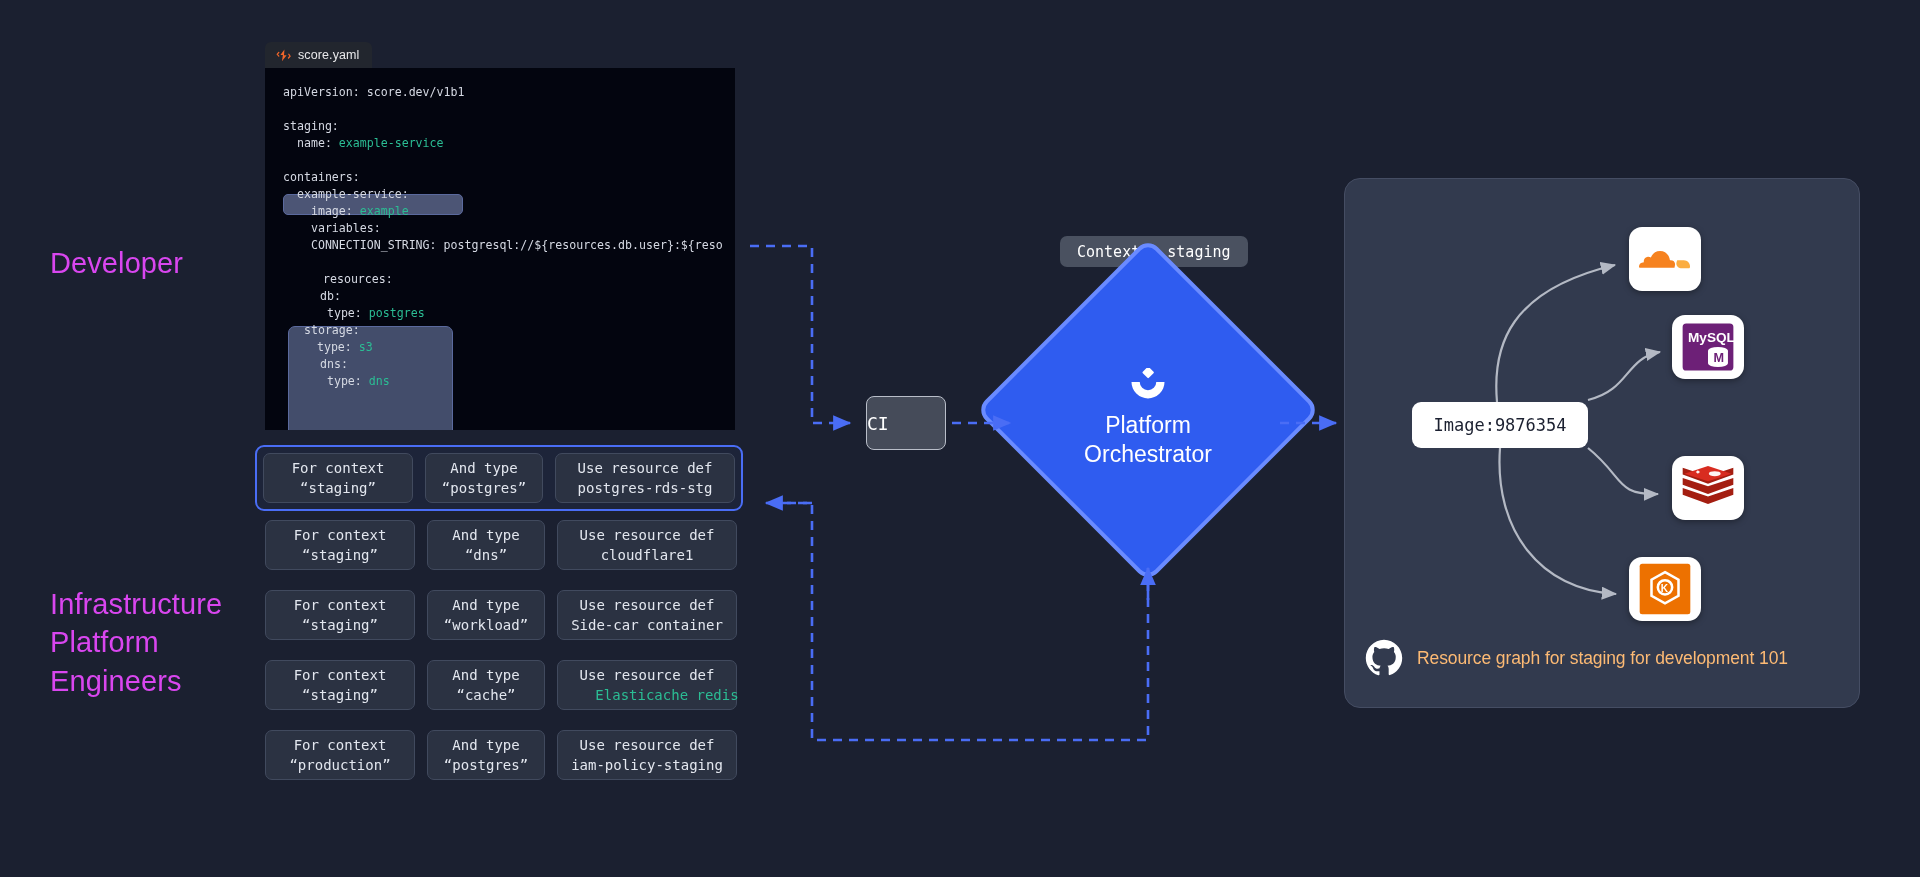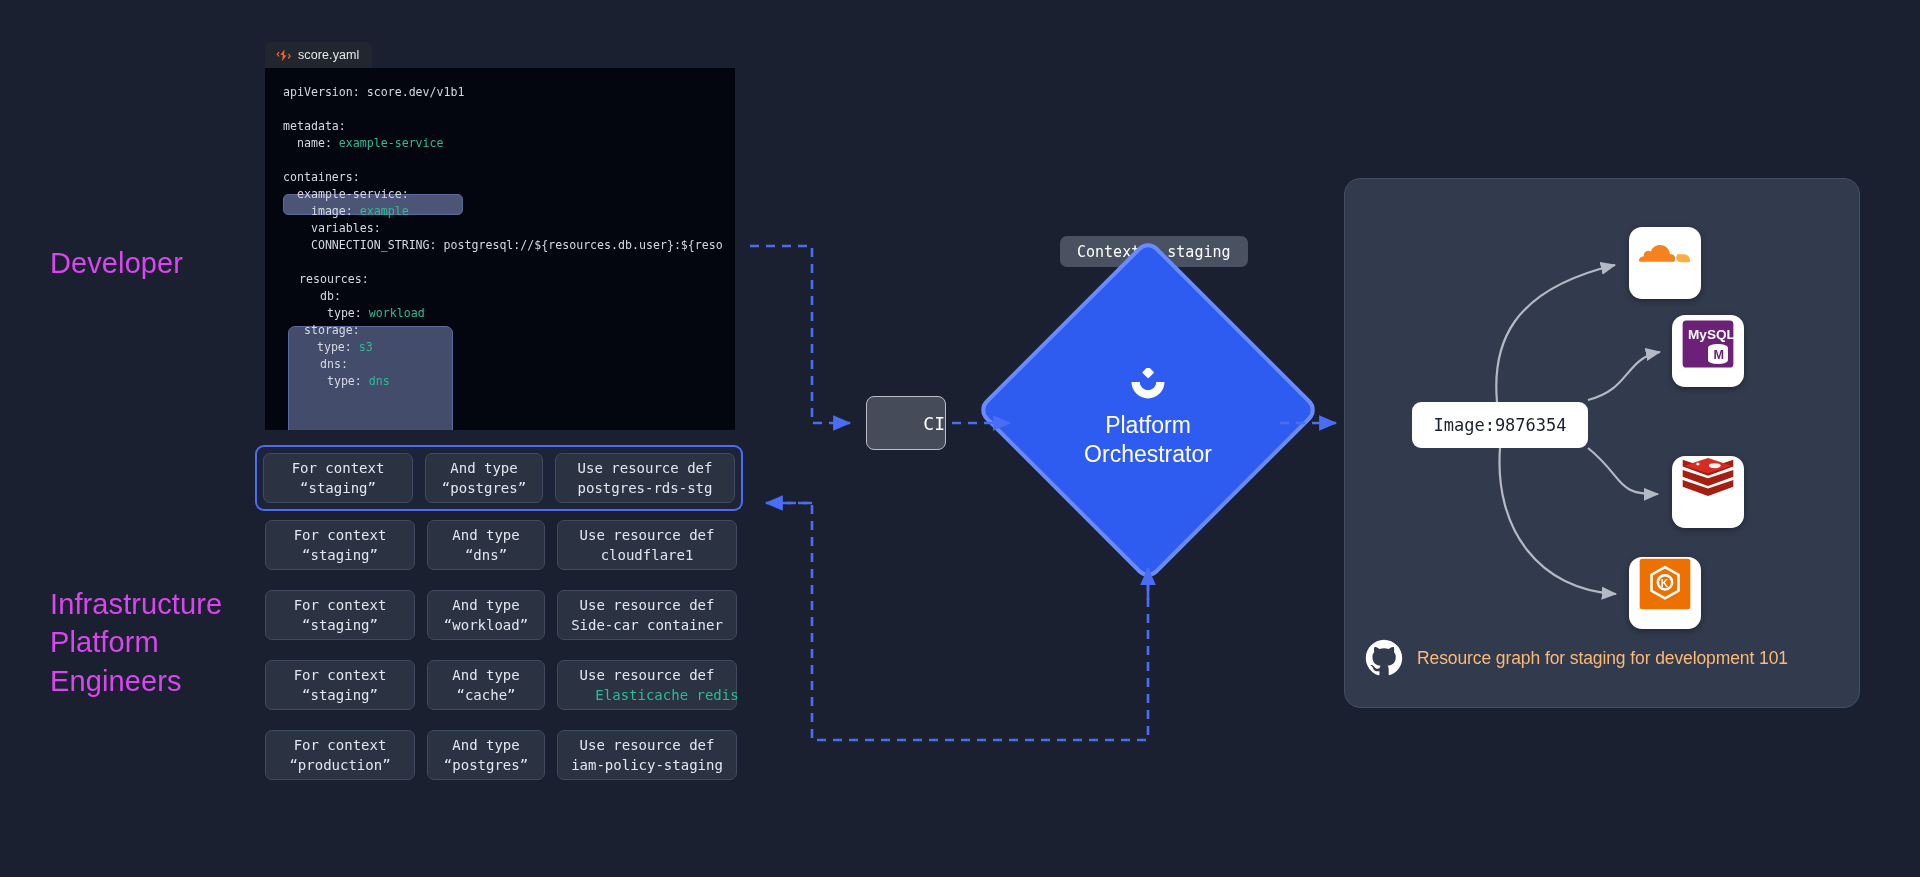--- a/index.html
+++ b/index.html
@@ -106,21 +106,21 @@
   .cell-type { width: 118px; }
   .cell-def  { width: 180px; }
   .cell-val-green { color: #2bbd94; margin-left: 40px; }
 
   
   #ci-node {
     position: absolute; left: 866px; top: 396px;
     width: 80px; height: 54px;
     background: #454b59; border: 1px solid #b9bec9;
     border-radius: 8px;
-    display: flex; align-items: center; justify-content: flex-end;
+    display: flex; align-items: center; justify-content: flex-start;
     color: #ffffff;
     font-family: "DejaVu Sans Mono", "Liberation Mono", monospace;
     font-size: 18px;
   }
 
   
   #context-pill {
     position: absolute; left: 1060px; top: 236px;
     height: 31px; padding: 0 17px;
     background: #4a5160; border-radius: 7px;
@@ -155,24 +155,24 @@
   
   #graph-panel {
     position: absolute; left: 1344px; top: 178px;
     width: 516px; height: 530px;
     background: #323a4e;
     border: 1px solid #454d63;
     border-radius: 16px;
   }
   .node-tile {
     position: absolute;
-    width: 72px; height: 72px;
+    width: 72px; height: 64px;
     background: #ffffff;
     border-radius: 13px;
-    display: flex; align-items: flex-start; justify-content: center;
+    display: flex; align-items: center; justify-content: center;
     box-shadow: 0 2px 6px rgba(0,0,0,.35);
   }
   #node-cloudflare { left: 1629px; top: 227px; }
   #node-mysql     { left: 1672px; top: 315px; }
   #node-redis     { left: 1672px; top: 456px; }
   #node-k8s       { left: 1629px; top: 557px; }
   #image-node {
     position: absolute; left: 1412px; top: 402px;
     width: 176px; height: 46px;
     background: #ffffff; border-radius: 9px;
@@ -212,32 +212,32 @@
         </svg>
         <span class="tab-title">score.yaml</span>
       </div>
     </div>
     <div class="code-body">
       <div class="hl-name"></div>
       <div class="hl-res"></div>
       <div class="code-text" id="code-text">
           <div class="code-line">apiVersion: score.dev/v1b1</div>
           <div class="code-line"></div>
-          <div class="code-line">metadata:</div>
+          <div class="code-line">staging:</div>
           <div class="code-line">  name: <span class="tok-val">example-service</span></div>
           <div class="code-line"></div>
           <div class="code-line">containers:</div>
           <div class="code-line">  example-service:</div>
           <div class="code-line">    image: <span class="tok-val">example</span></div>
           <div class="code-line">    variables:</div>
           <div class="code-line">    CONNECTION_STRING: postgresql://${resources.db.user}:${reso</div>
           <div class="code-line"></div>
-          <div class="code-line" style="padding-left: 20px;">  resources:</div>
+          <div class="code-line" style="padding-left: 44px;">  resources:</div>
           <div class="code-line" style="padding-left: 34px;">   db:</div>
-          <div class="code-line" style="padding-left: 34px;">    type: <span class="tok-val">workload</span></div>
+          <div class="code-line" style="padding-left: 34px;">    type: <span class="tok-val">postgres</span></div>
           <div class="code-line" style="">   storage:</div>
           <div class="code-line" style="padding-left: 24px;">    type: <span class="tok-val">s3</span></div>
           <div class="code-line" style="padding-left: 34px;">   dns:</div>
           <div class="code-line" style="padding-left: 34px;">    type: <span class="tok-val">dns</span></div>
         </div>
     </div>
   </div>
 
   <div id="rules">
       <div class="rule-row active" style="top: 445px;">

